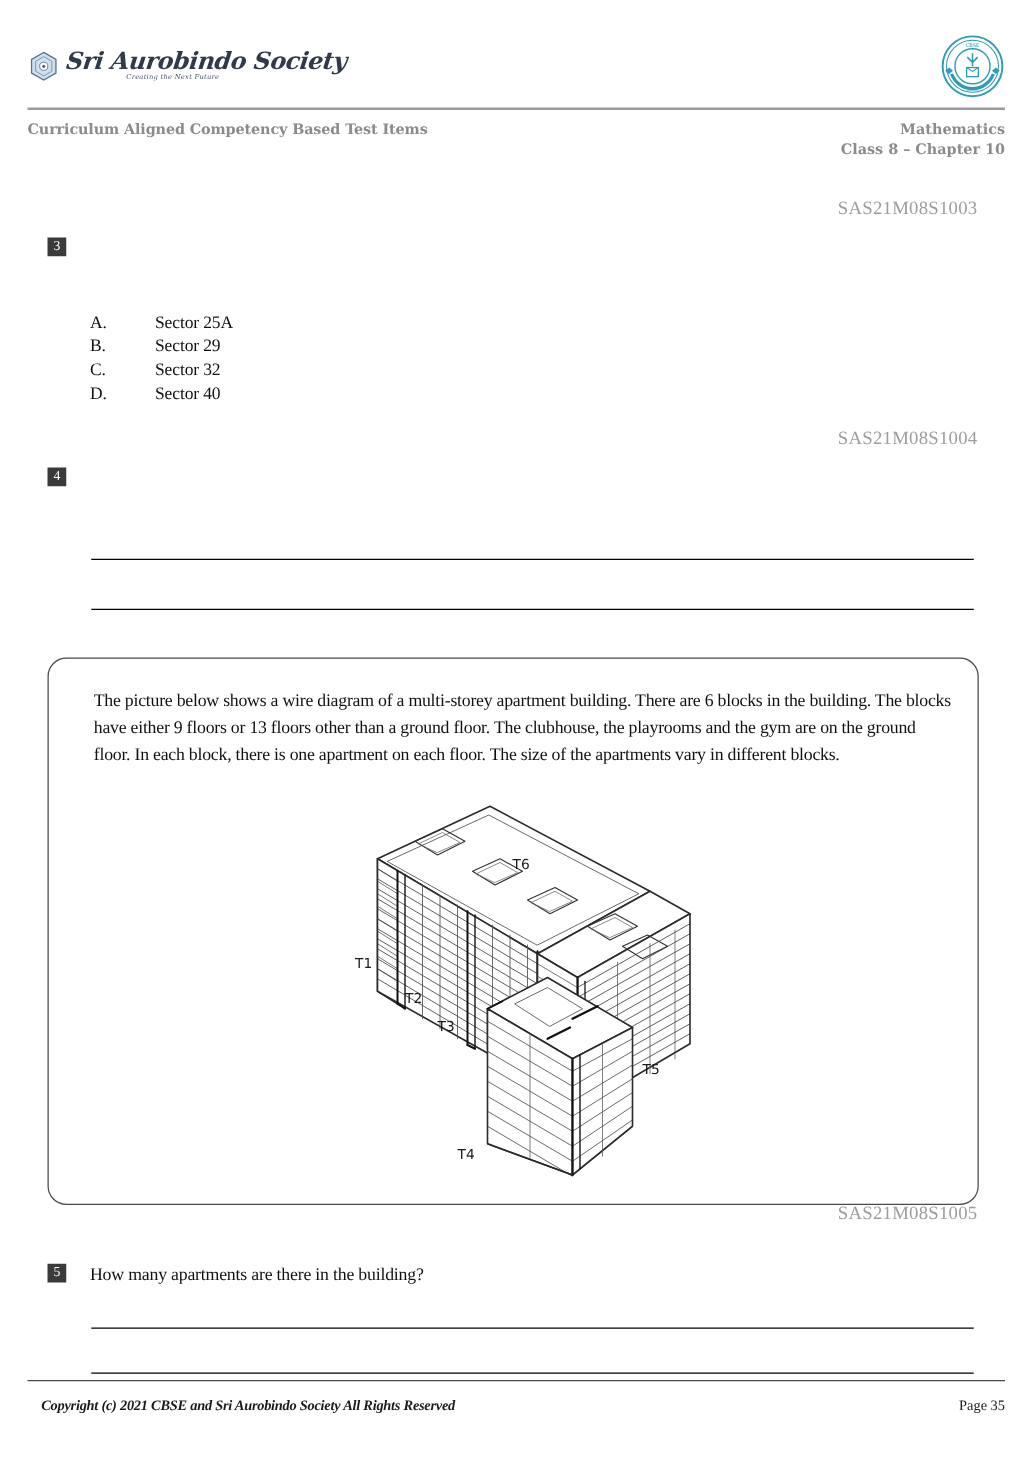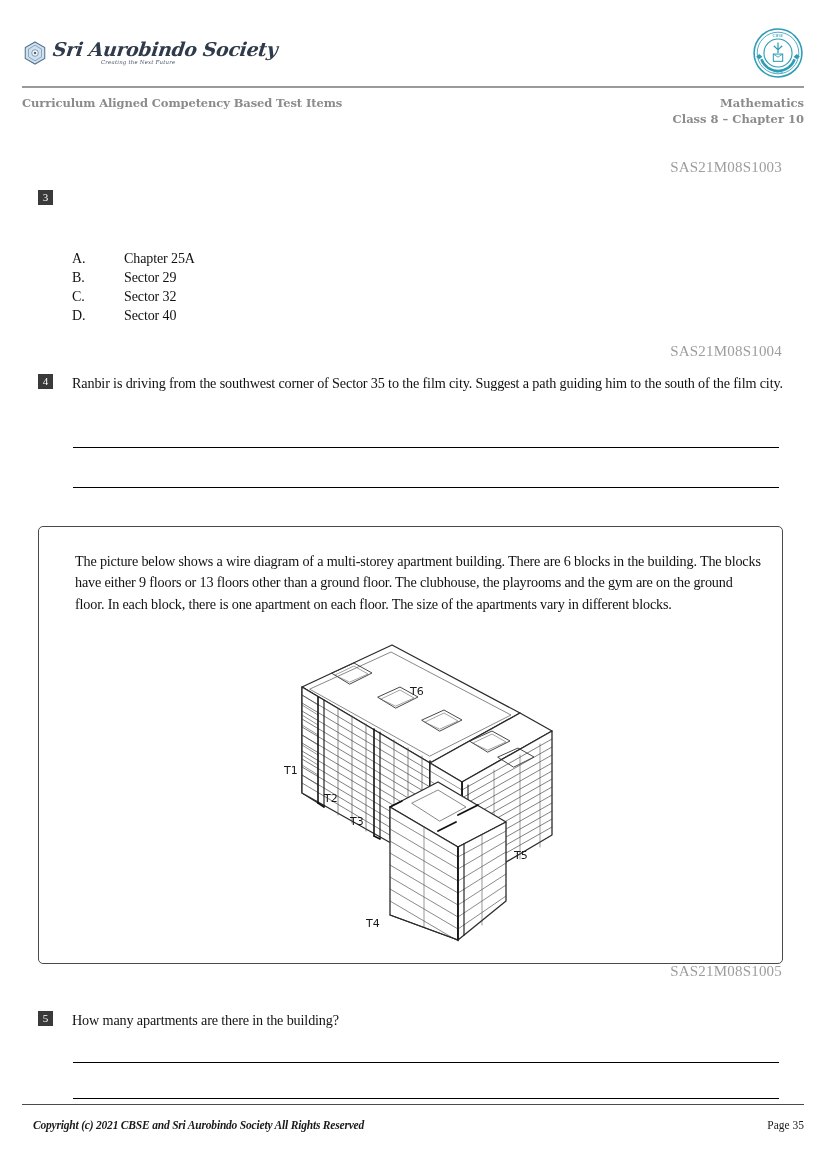--- a/index.html
+++ b/index.html
@@ -149,21 +149,21 @@
   }
 
   
   .passage-box {
     position: absolute;
     left: 38px;
     top: 526px;
     width: 745px;
     height: 438px;
     border: 1.6px solid #4a4a4a;
-    border-radius: 5px;
+    border-radius: 15px;
     box-sizing: border-box;
     background: #ffffff;
   }
   .passage-text {
     position: absolute;
     left: 36px;
     top: 24px;
     width: 688px;
     font-family: "Liberation Serif", serif;
     font-size: 14.2px;
@@ -252,39 +252,38 @@
     <div>Mathematics</div>
     <div>Class 8 – Chapter 10</div>
   </div>
 
   <div class="qcode" style="top:159px;text-align:center;">SAS21M08S1003</div>
   <div class="qnum" style="left:38px; top:190px;">3</div>
 
   <div class="opt-list" style="left:72px; top:249px; width:400px;">
     <div class="opt-row">
       <span class="opt-letter">A.</span>
-      <span>Chapter 25A</span>
+      <span>Sector 25A</span>
     </div>
     <div class="opt-row">
       <span class="opt-letter">B.</span>
       <span>Sector 29</span>
     </div>
     <div class="opt-row">
       <span class="opt-letter">C.</span>
       <span>Sector 32</span>
     </div>
     <div class="opt-row">
       <span class="opt-letter">D.</span>
       <span>Sector 40</span>
     </div>
   </div>
 
   <div class="qcode" style="top:343px;">SAS21M08S1004</div>
   <div class="qnum" style="left:38px; top:374px;">4</div>
-  <div class="qtext" style="left:72px; top:373px; width:712px;">Ranbir is driving from the southwest corner of Sector 35 to the film city. Suggest a path guiding him to the south of the film city.</div>
 
   <div class="ansline" style="left:73px; top:447px; width:706px;"></div>
   <div class="ansline" style="left:73px; top:487px; width:706px;"></div>
 
   <div class="passage-box">
     <div class="passage-text">The picture below shows a wire diagram of a multi-storey apartment building. There are 6 blocks in the building. The blocks have either 9 floors or 13 floors other than a ground floor. The clubhouse, the playrooms and the gym are on the ground floor. In each block, there is one apartment on each floor. The size of the apartments vary in different blocks.</div>
 
     <div class="figure-wrap">
       <svg class="figure-svg" width="300" height="315" viewBox="0 0 300 315">
         <g fill="none" stroke="#2b2b2b" stroke-width="1" stroke-linejoin="round" stroke-linecap="round">

